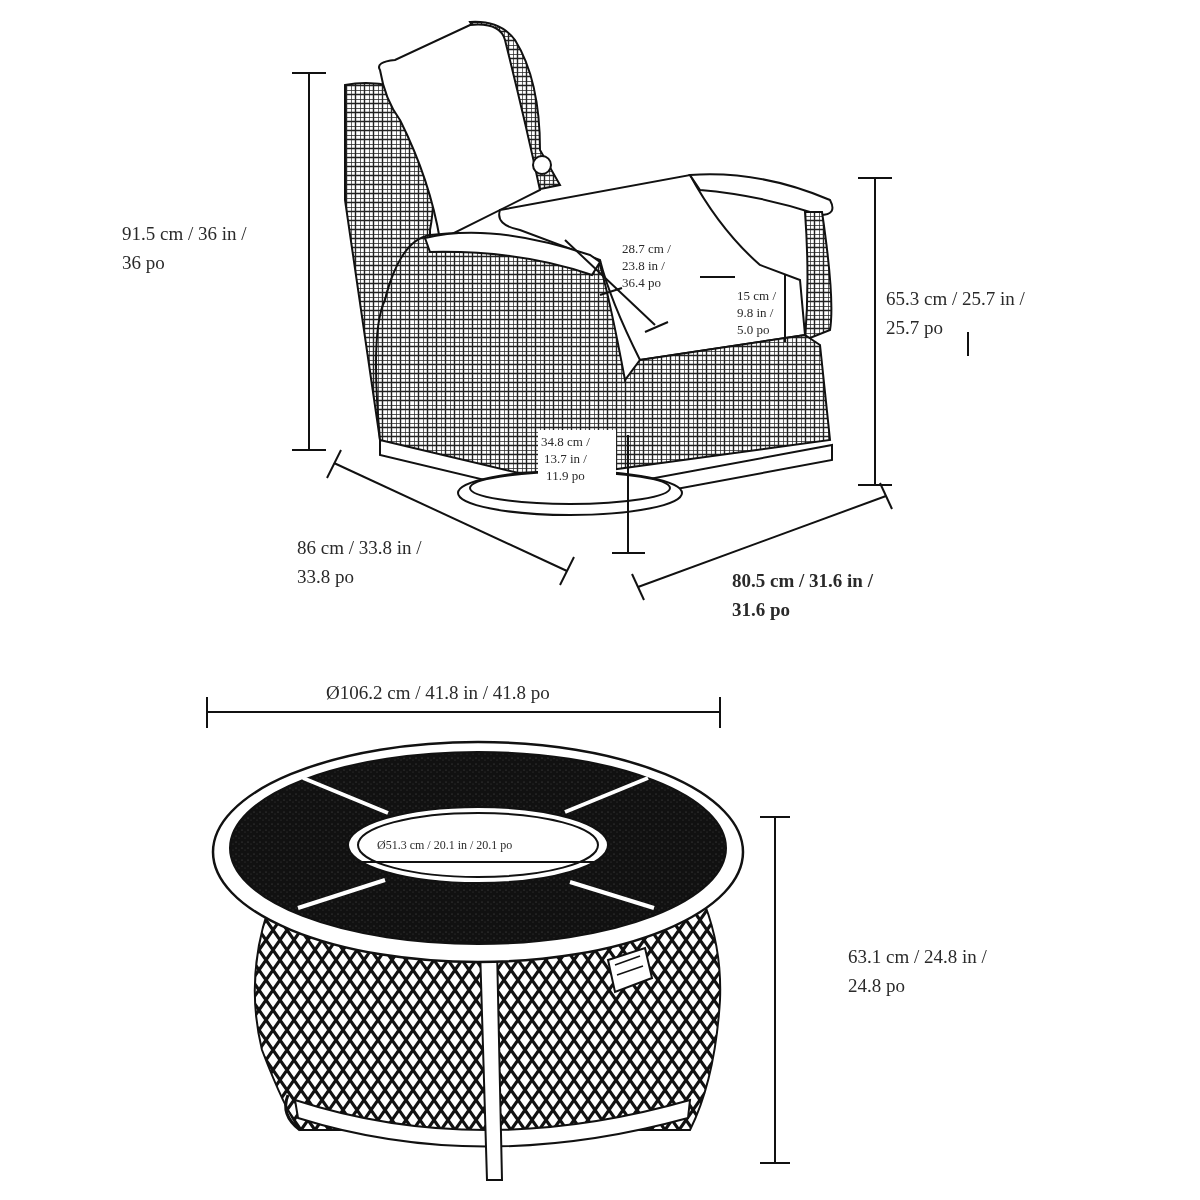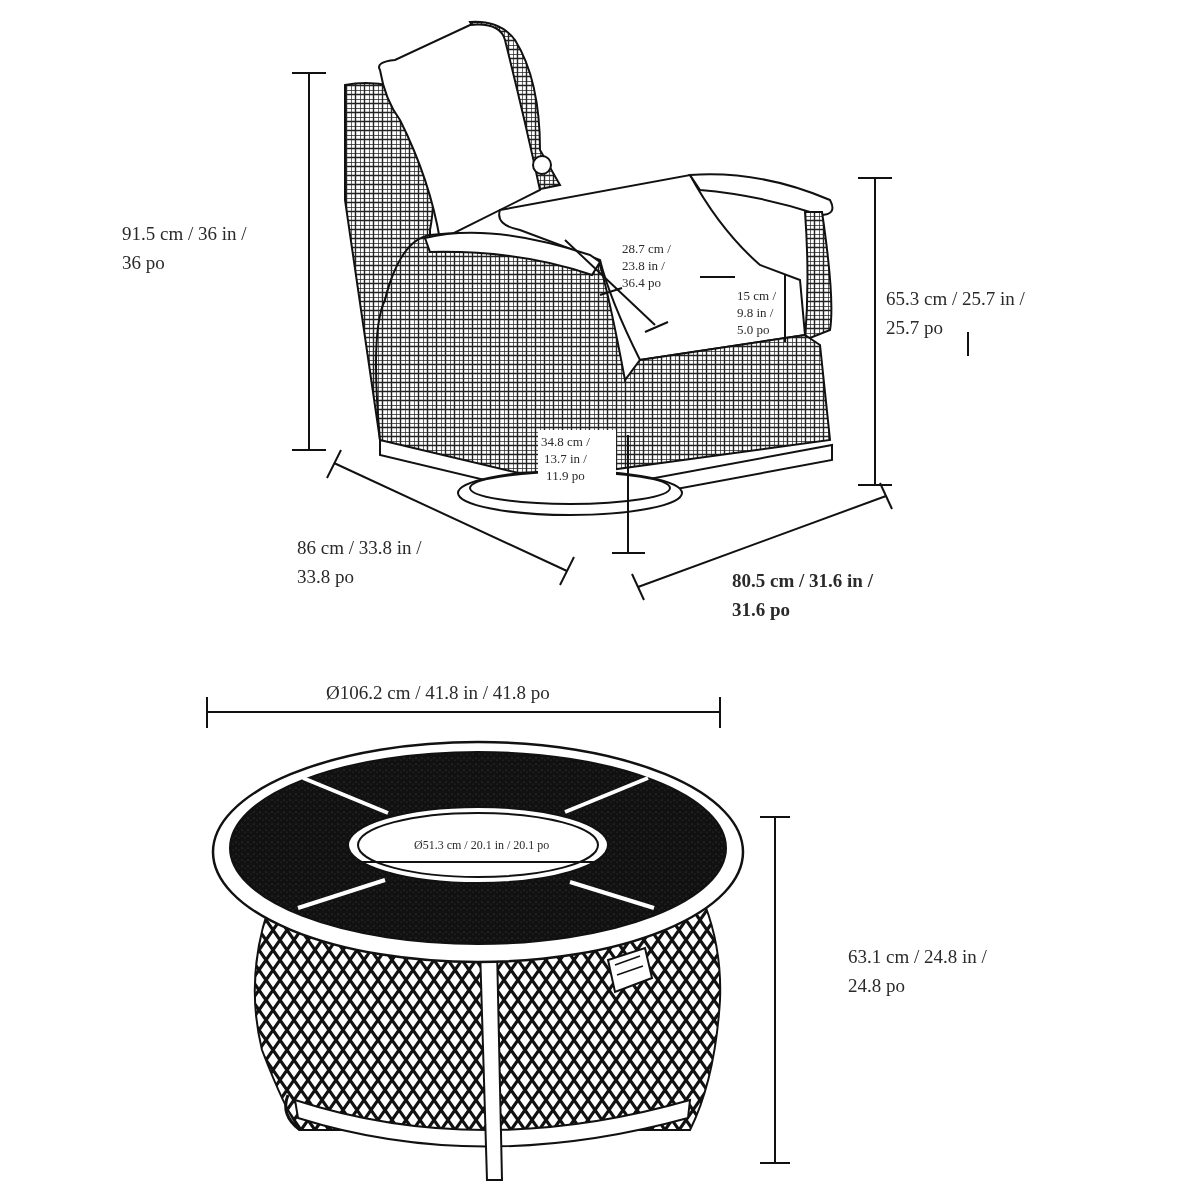--- a/index.html
+++ b/index.html
@@ -148,20 +148,20 @@
 
 <div class="label" style="left:732px; top:566px;font-weight:bold;">
   <span class="line">80.5 cm / 31.6 in /</span>
   <span class="line">31.6 po</span>
 </div>
 
 <div class="label" style="left:326px; top:678px;">
   <span class="line">Ø106.2 cm / 41.8 in / 41.8 po</span>
 </div>
 
-<div class="label tiny" style="left:377px; top:838px;margin-left:37px;">
+<div class="label tiny" style="left:377px; top:838px;">
   <span class="line">Ø51.3 cm / 20.1 in / 20.1 po</span>
 </div>
 
 <div class="label" style="left:848px; top:942px;">
   <span class="line">63.1 cm / 24.8 in /</span>
   <span class="line">24.8 po</span>
 </div>
 
 </body></html>

